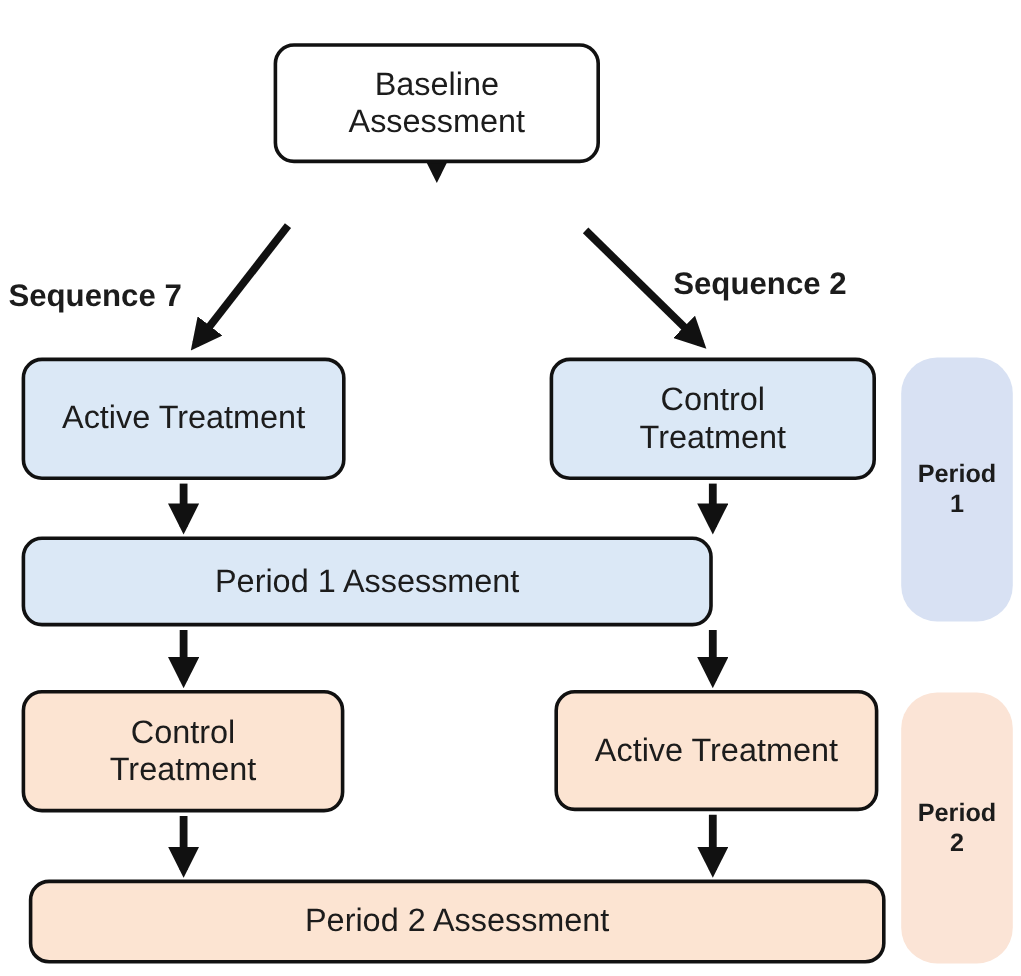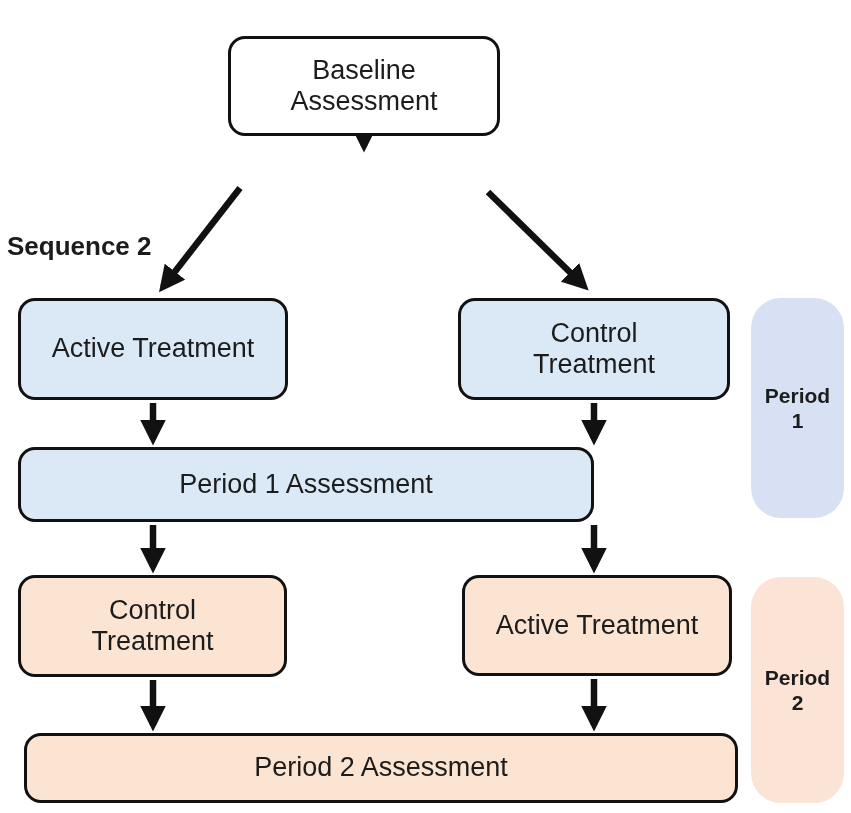--- a/index.html
+++ b/index.html
@@ -99,22 +99,23 @@
       <path d="M594,525 L594,567" marker-end="url(#ah)"></path>
       <path d="M153,680 L153,725" marker-end="url(#ah)"></path>
       <path d="M594,679 L594,725" marker-end="url(#ah)"></path>
     </g>
   </svg>
 
   <div class="node" id="baseline">Baseline
 Assessment</div>
 
 
-  <div class="seq-label" id="seq1">Sequence 2</div>
+  <div class="seq-label" id="seq1">Sequence 7</div>
 
+  <div class="seq-label" id="seq2">Sequence 2</div>
 
   <div class="node fill-blue" id="p1-left">Active Treatment</div>
 
   <div class="node fill-blue" id="p1-right">Control
 Treatment</div>
 
   <div class="node fill-blue" id="p1-assess">Period 1 Assessment</div>
 
   <div class="node fill-peach" id="p2-left">Control
 Treatment</div>

